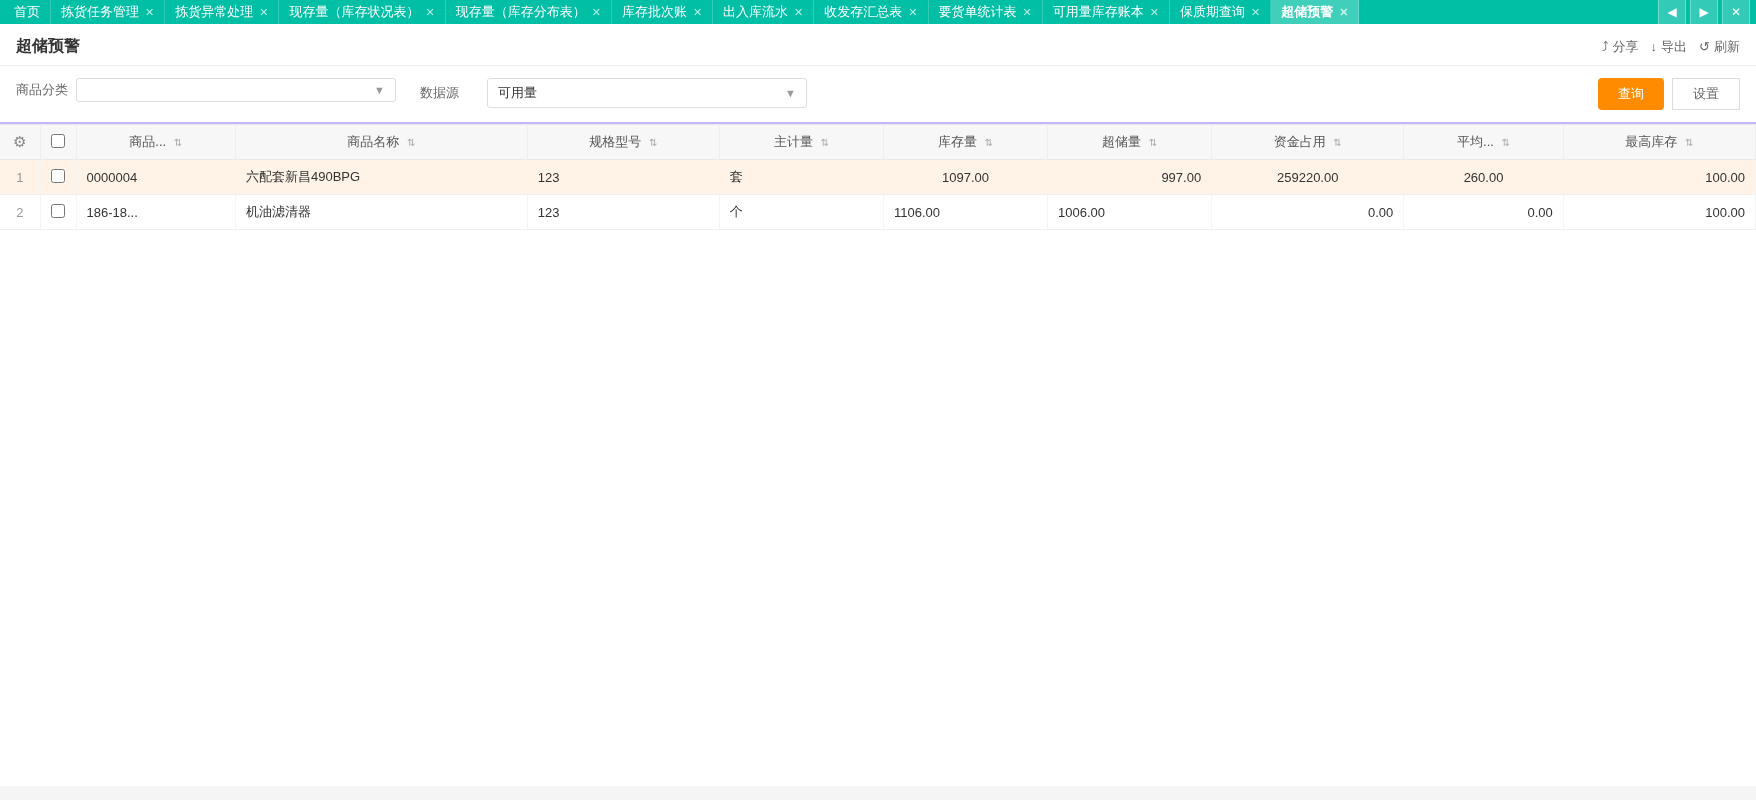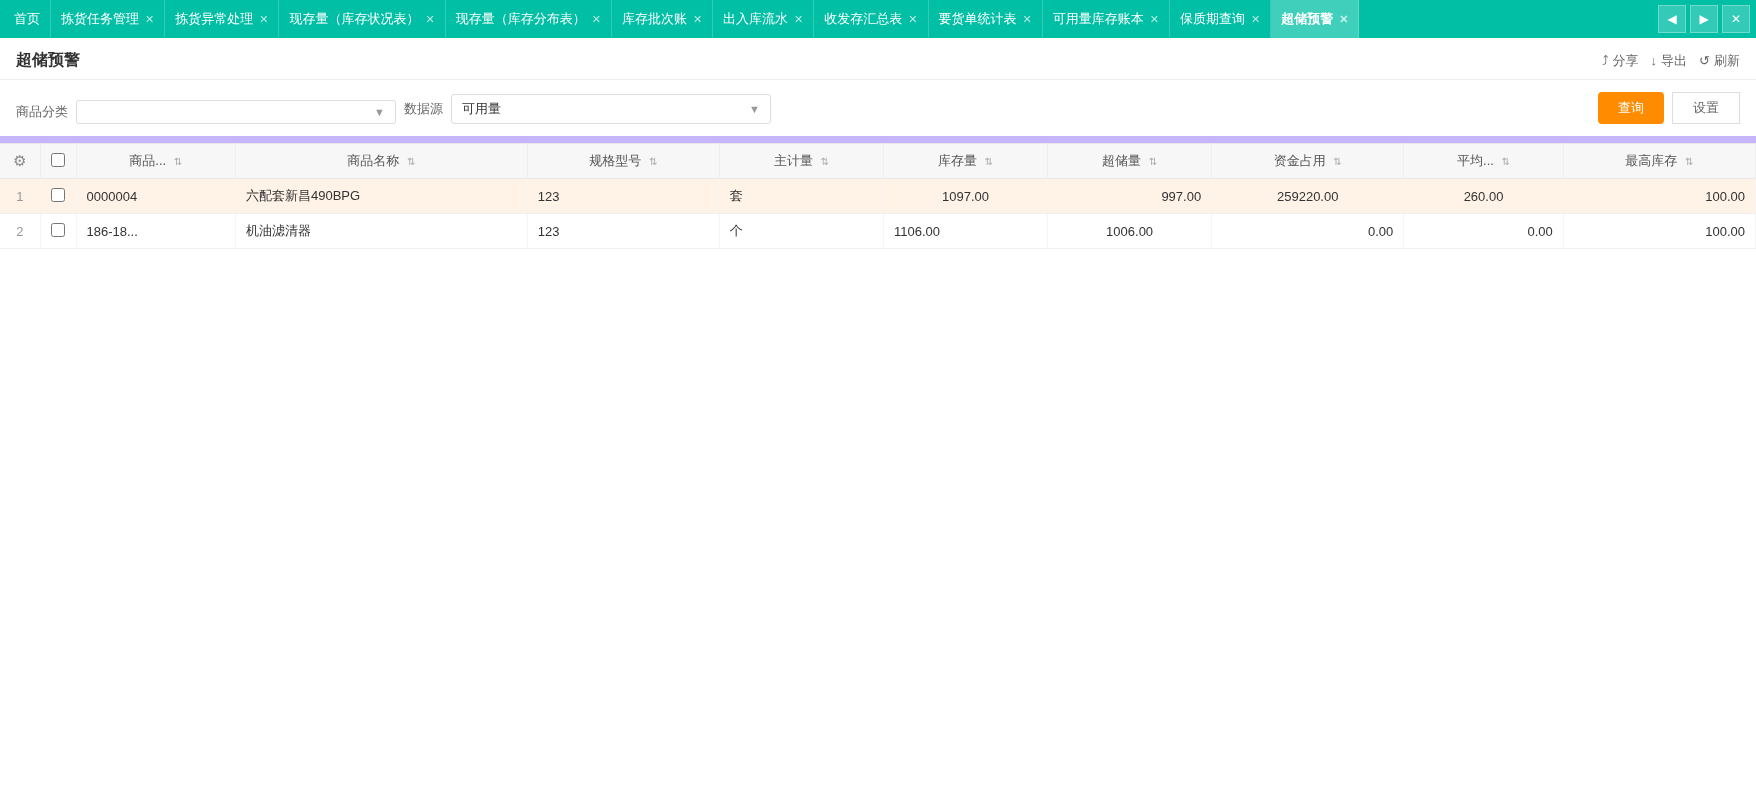--- a/index.html
+++ b/index.html
@@ -3,21 +3,21 @@
   <meta charset="utf-8">
   <style>
     * { box-sizing: border-box; margin: 0; padding: 0; }
     body { font-family: 'Microsoft YaHei', Arial, sans-serif; font-size: 13px; background: #f5f5f5; color: #333; }
 
     
     .top-nav {
       display: flex;
       align-items: center;
       background: #00bfa5;
-      height: 38px;
+      height: 24px;
       padding: 0 4px;
       overflow: hidden;
       white-space: nowrap;
     }
     .nav-tab {
       display: inline-flex;
       align-items: center;
       padding: 0 10px;
       height: 38px;
       color: #fff;
@@ -85,24 +85,24 @@
       font-size: 13px;
       color: #666;
       cursor: pointer;
       background: none;
       border: none;
     }
 
     
     .filter-bar {
       display: flex;
-      align-items: flex-end;
+      align-items: flex-start;
       padding: 12px 16px;
-      gap: 8px;
-      border-bottom: 7px solid #c4b5fd;
+      gap: 24px;
+      border-bottom: 2px solid #c4b5fd;
     }
     .filter-item {
       display: flex;
       align-items: center;
       gap: 8px;
     }
     .filter-label {
       color: #666;
       font-size: 13px;
       white-space: nowrap;
@@ -292,21 +292,21 @@
   <div class="filter-bar">
     <div class="filter-item">
       <span class="filter-label">商品分类</span>
       <div class="filter-select">
         <span></span>
         <span class="chevron">▼</span>
       </div>
     </div>
     <div class="filter-item">
       <span class="filter-label">数据源</span>
-      <div class="filter-select" style="min-width: 320px;">
+      <div class="filter-select" style="min-width: 320px; margin-left: 20px;">
         <span>可用量</span>
         <span class="chevron">▼</span>
       </div>
     </div>
     <div class="filter-actions">
       <button class="btn-query">查询</button>
       <button class="btn-settings">设置</button>
     </div>
   </div>
 
@@ -373,21 +373,21 @@
       <td style="text-align:right">100.00</td>
     </tr>
           <tr>
       <td class="col-index">2</td>
       <td class="col-checkbox"><input type="checkbox" style=""></td>
       <td>186-18...</td>
       <td>机油滤清器</td>
       <td>123</td>
       <td>个</td>
       <td style="text-align:left">1106.00</td>
-      <td style="text-align:center">1006.00</td>
+      <td style="text-align:left">1006.00</td>
       <td style="text-align:right">0.00</td>
       <td style="text-align:right">0.00</td>
       <td style="text-align:right">100.00</td>
     </tr>
         </tbody>
     </table>
   </div>
 
 </div>
 

